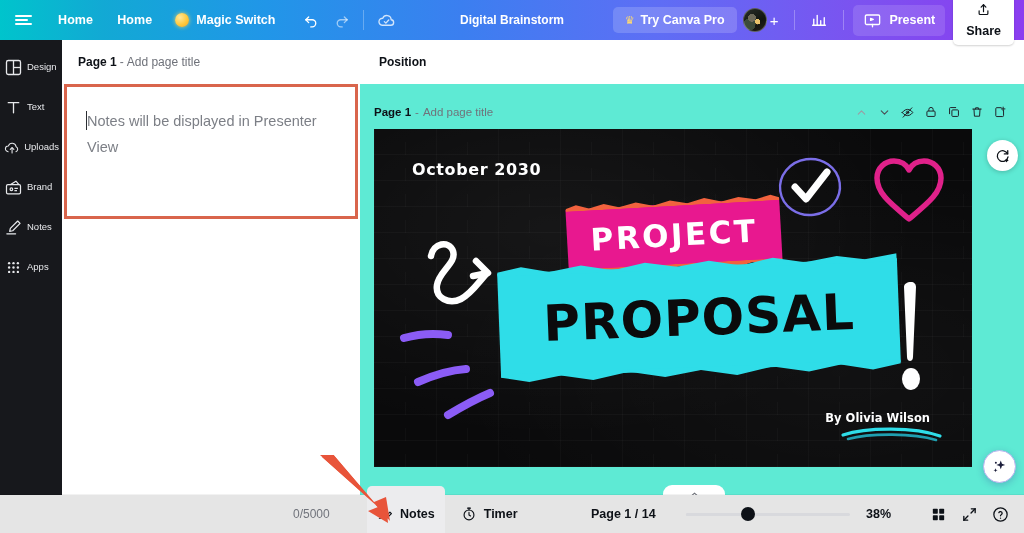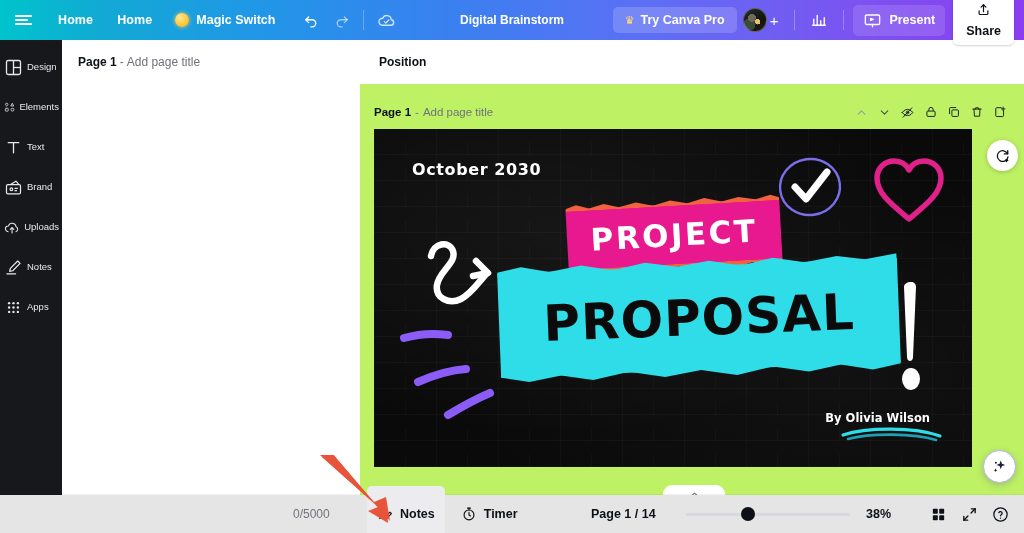--- a/index.html
+++ b/index.html
@@ -114,21 +114,21 @@
     font-size:14.5px;line-height:1.78;color:#7c7f86;font-weight:400;
     cursor:text;
   }
   .caret {
     position:absolute;left:19px;top:24px;width:1px;height:19px;background:#2b2e33;
   }
 
   
   .main {
     position:absolute;left:360px;top:40px;width:664px;height:455px;
-    background:#bef264;
+    background:#5eead4;
   }
   .posbar {
     position:absolute;left:0;top:0;width:664px;height:44px;background:#fff;
     display:flex;align-items:center;padding-left:10px;
   }
   .posbar .pos {
     font-size:12px;font-weight:700;color:#0d1117;padding:6px 9px;border-radius:5px;cursor:pointer;
   }
 
   .page-head {
@@ -345,52 +345,43 @@
   <div class="rail">
     <div class="rail-item">
       <svg width="21" height="21" viewBox="0 0 24 24" fill="none" stroke="#e8e9ec" stroke-width="1.5">
         <rect x="4" y="4" width="16" height="16" rx="2"></rect>
           <path d="M12 4v16"></path>
           <path d="M12 12h8"></path>
       </svg>
       <span class="lbl">Design</span>
     </div>
     <div class="rail-item">
-      <svg width="21" height="21" viewBox="0 0 24 24" fill="none" stroke="#e8e9ec" stroke-width="1.4">
-        <path d="M6.6 4.2c-1.3 0-2.2 1-2.2 2.1 0 1.8 2.2 3.3 2.2 3.3S8.8 8.1 8.8 6.3c0-1.1-.9-2.1-2.2-2.1z"></path>
-        <path d="M16.6 4.3l2.6 5h-5.2z"></path>
-        <rect x="4.3" y="13.4" width="5" height="5" rx=".6"></rect>
-        <circle cx="17" cy="15.9" r="2.6"></circle>
-      </svg>
-      <span class="lbl">Elements</span>
-    </div>
-    <div class="rail-item">
       <svg width="21" height="21" viewBox="0 0 24 24" fill="none" stroke="#e8e9ec" stroke-width="1.5" stroke-linecap="round">
         <path d="M6 6.5h12"></path>
           <path d="M12 6.5v11.5"></path>
       </svg>
       <span class="lbl">Text</span>
+    </div>
+    <div class="rail-item">
+      <svg width="21" height="21" viewBox="0 0 24 24" fill="none" stroke="#e8e9ec" stroke-width="1.4" stroke-linecap="round" stroke-linejoin="round">
+        <path d="M6.8 17.5a3.8 3.8 0 0 1 .4-7.6 5.2 5.2 0 0 1 10.1 1.2 3.4 3.4 0 0 1-.2 6.4"></path>
+        <path d="M12 19.4v-7"></path>
+          <path d="M9.6 14.6L12 12.2l2.4 2.4"></path>
+      </svg>
+      <span class="lbl">Uploads</span>
     </div>
     <div class="rail-item">
       <svg width="21" height="21" viewBox="0 0 24 24" fill="none" stroke="#e8e9ec" stroke-width="1.4" stroke-linejoin="round">
         <rect x="4" y="8.8" width="16" height="10.4" rx="1.6"></rect>
         <path d="M8.2 8.8l6.6-4 3.4 4"></path>
         <circle cx="9.6" cy="14" r="1.5"></circle>
           <path d="M13 13h4"></path>
           <path d="M13 15.6h3"></path>
       </svg>
       <span class="lbl">Brand</span>
-    </div>
-    <div class="rail-item">
-      <svg width="21" height="21" viewBox="0 0 24 24" fill="none" stroke="#e8e9ec" stroke-width="1.4" stroke-linecap="round" stroke-linejoin="round">
-        <path d="M6.8 17.5a3.8 3.8 0 0 1 .4-7.6 5.2 5.2 0 0 1 10.1 1.2 3.4 3.4 0 0 1-.2 6.4"></path>
-        <path d="M12 19.4v-7"></path>
-          <path d="M9.6 14.6L12 12.2l2.4 2.4"></path>
-      </svg>
-      <span class="lbl">Uploads</span>
     </div>
     <div class="rail-item">
       <svg width="21" height="21" viewBox="0 0 24 24" fill="none" stroke="#e8e9ec" stroke-width="1.4" stroke-linecap="round" stroke-linejoin="round">
         <path d="M16.8 4.6l2.7 2.7-8.4 8.4-3.5.8.8-3.5z"></path>
         <path d="M4.4 19.2h10"></path>
       </svg>
       <span class="lbl">Notes</span>
     </div>
     <div class="rail-item">
       <svg width="21" height="21" viewBox="0 0 24 24" fill="#e8e9ec">
@@ -406,20 +397,24 @@
       </svg>
       <span class="lbl">Apps</span>
     </div>
   </div>
 
   <div class="notes-panel">
     <div class="notes-head">
       <span>Page 1</span>
       <span class="muted"> - </span>
       <span class="muted">Add page title</span>
+    </div>
+    <div class="notes-box">
+      <div class="caret"></div>
+      <div class="notes-text">Notes will be displayed in Presenter View</div>
     </div>
   </div>
 
   <div class="main">
     <div class="posbar">
       <div class="pos">Position</div>
     </div>
 
     <div class="page-head">
       <span class="t1">Page 1</span>

